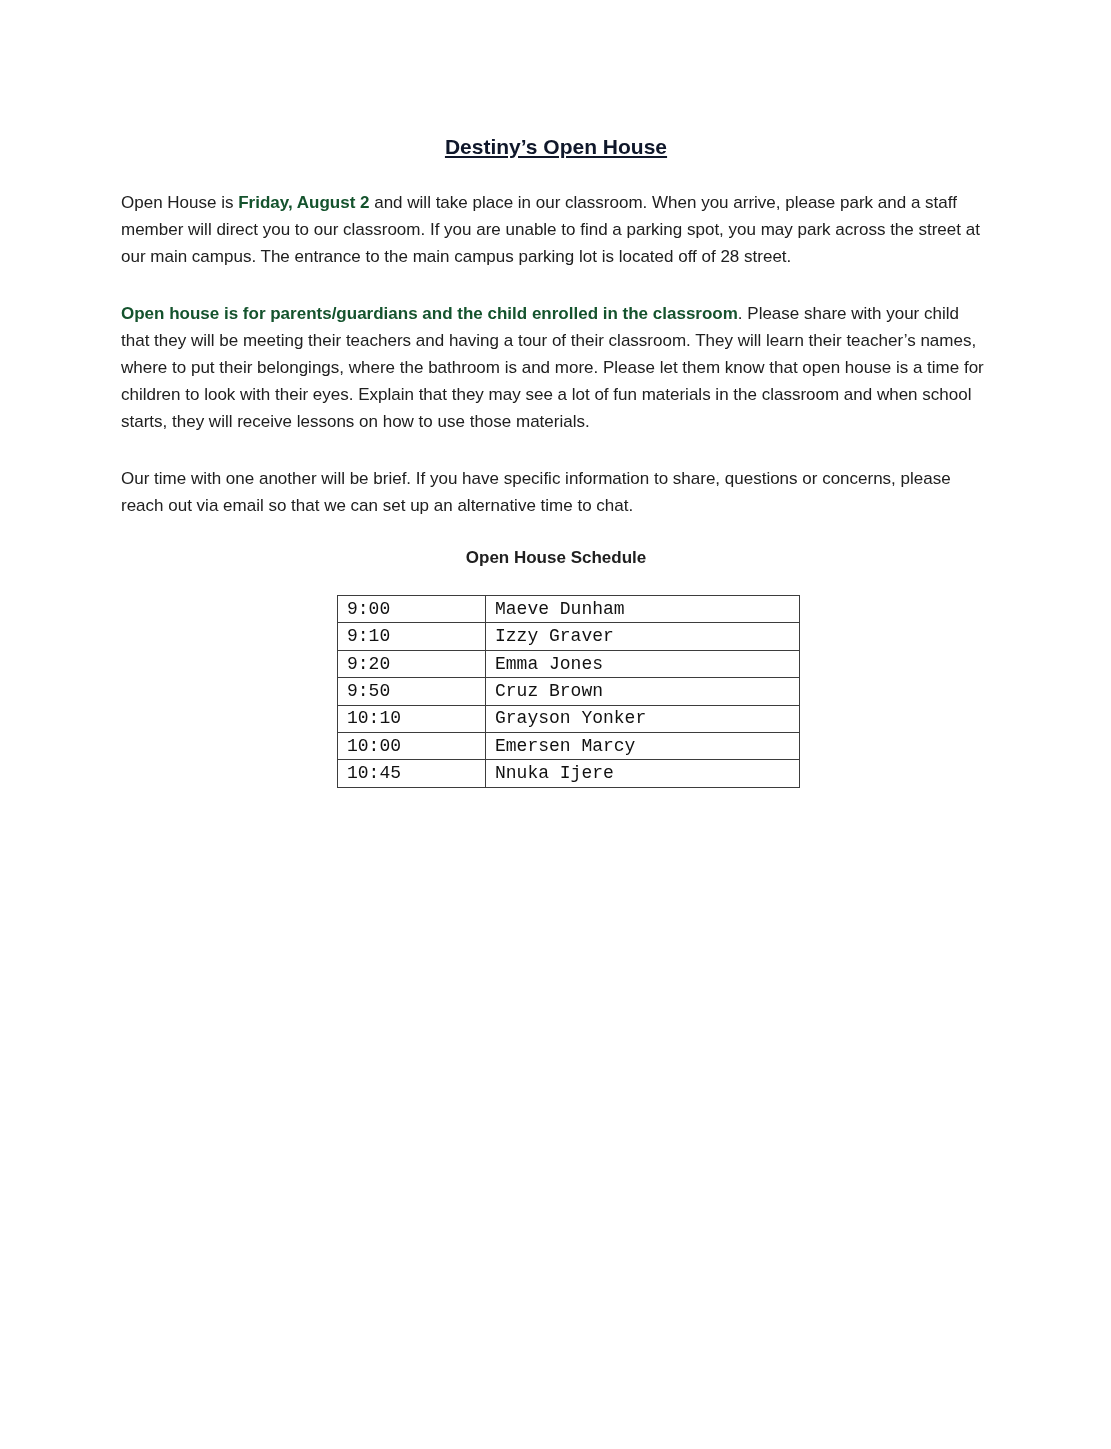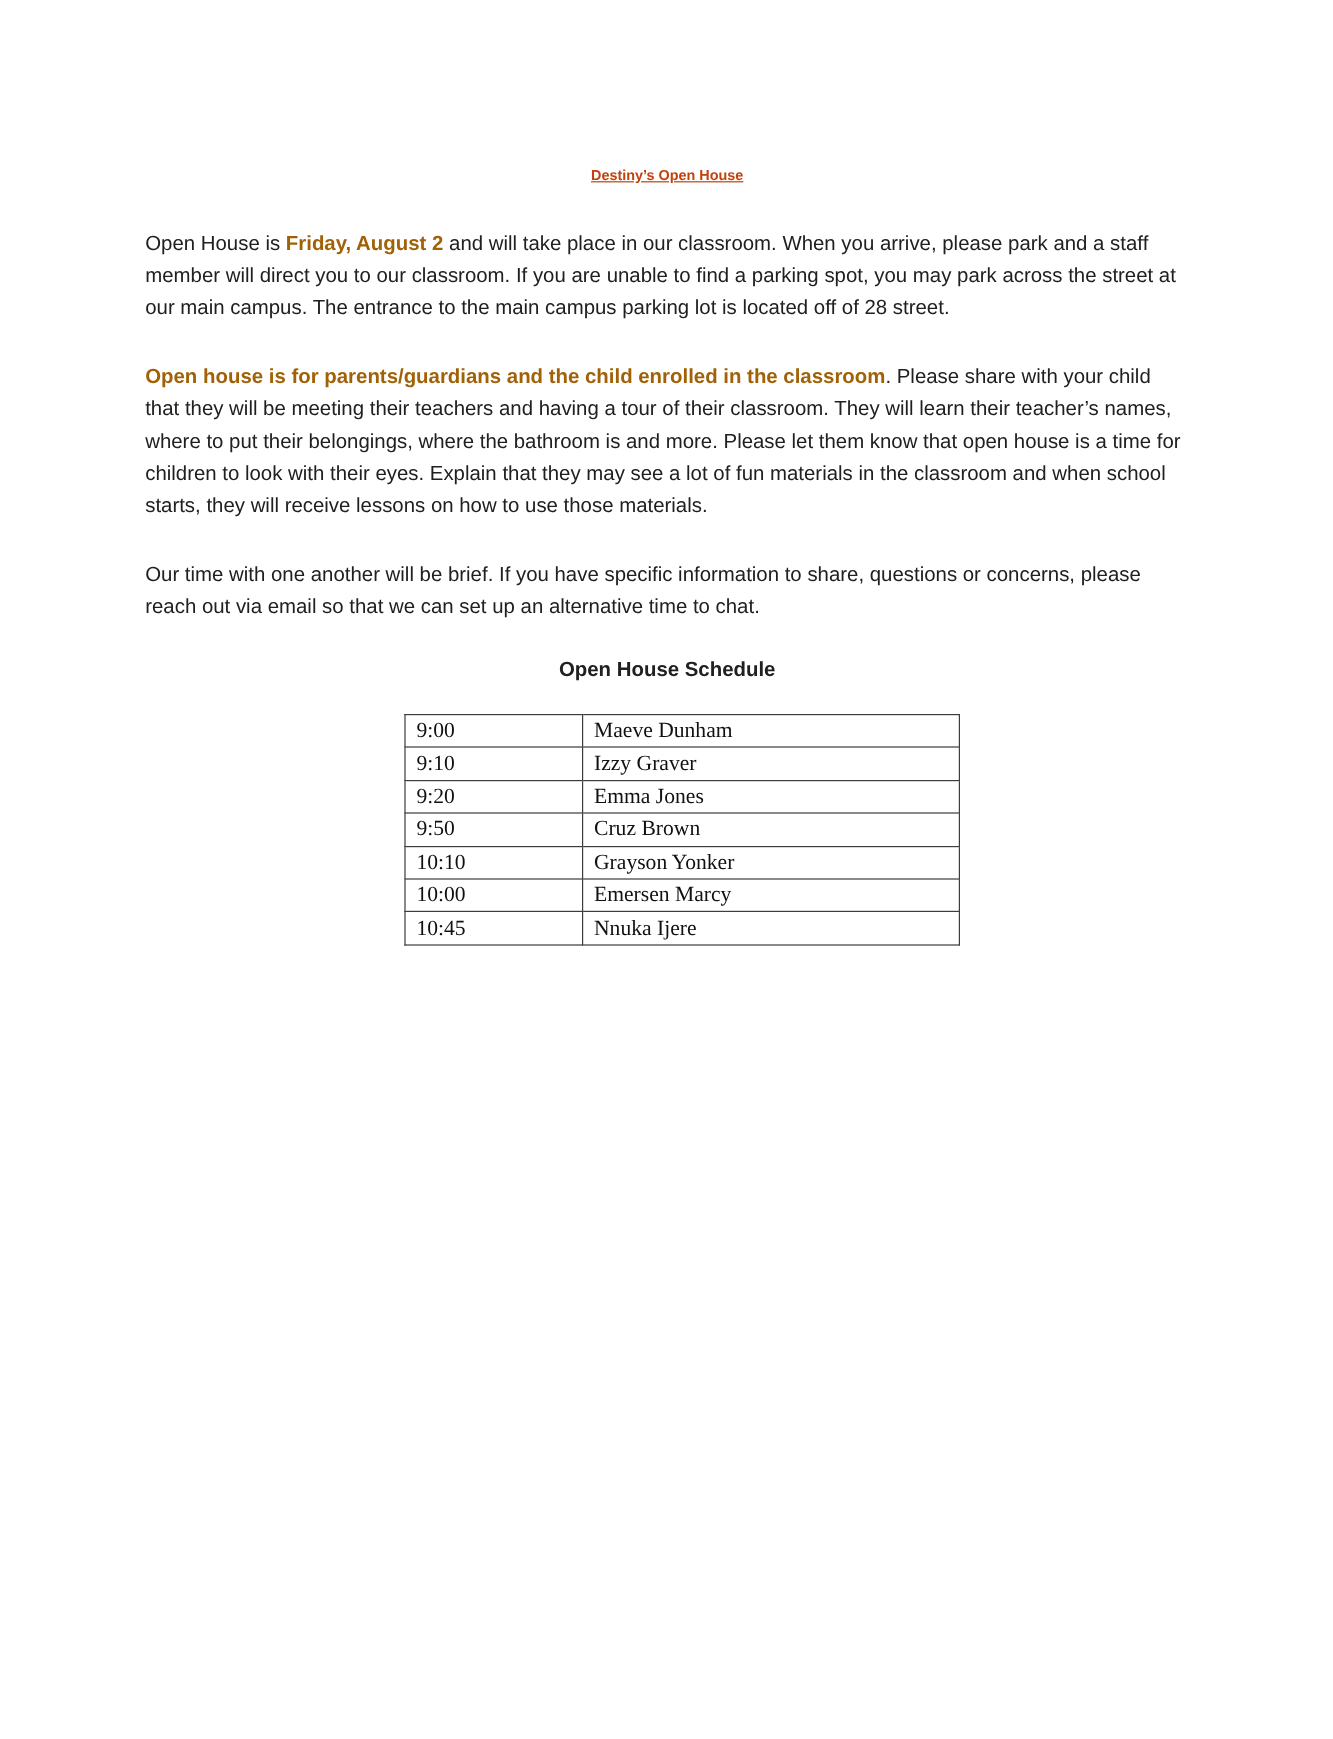--- a/index.html
+++ b/index.html
@@ -13,55 +13,55 @@
     height: 1449px;
     background: #ffffff;
     box-sizing: border-box;
     padding: 133px 120px 0 121px;
     font-family: "Liberation Sans", sans-serif;
     color: #1c1c1c;
     overflow: hidden;
   }
   .doc-title {
     margin: 0;
-    font-size: 12px;
+    font-size: 21px;
     font-weight: bold;
     text-decoration: underline;
     text-align: center;
     line-height: 27px;
-    color: #c2410c;
+    color: #0f172a;
   }
   .body-text p {
     margin: 29px 0 0 0;
     font-size: 17px;
     line-height: 27.2px;
     color: #202020;
   }
   .body-text p b {
-    color: #a16207;
+    color: #14532d;
     text-align: right;
   }
   .schedule-heading {
     margin-top: 25px;
     font-size: 17px;
     line-height: 27px;
     text-align: center;
     color: #202020;
     font-weight: bold;
   }
   table.schedule {
     margin: 24px 0 0 216px;
     border-collapse: collapse;
     width: 434px;
     table-layout: fixed;
   }
   table.schedule td {
     border: 1px solid #3d3d3d;
     height: 25.4px;
-    font-family: Liberation Serif, serif;
+    font-family: Liberation Mono, monospace;
     font-size: 18px;
     color: #111111;
     padding: 0 4px 1px 9px;
     vertical-align: middle;
     white-space: nowrap;
     overflow: hidden;
   }
   table.schedule td.time-cell { width: 134px; }
   table.schedule td.name-cell { width: 300px; }
 </style>

